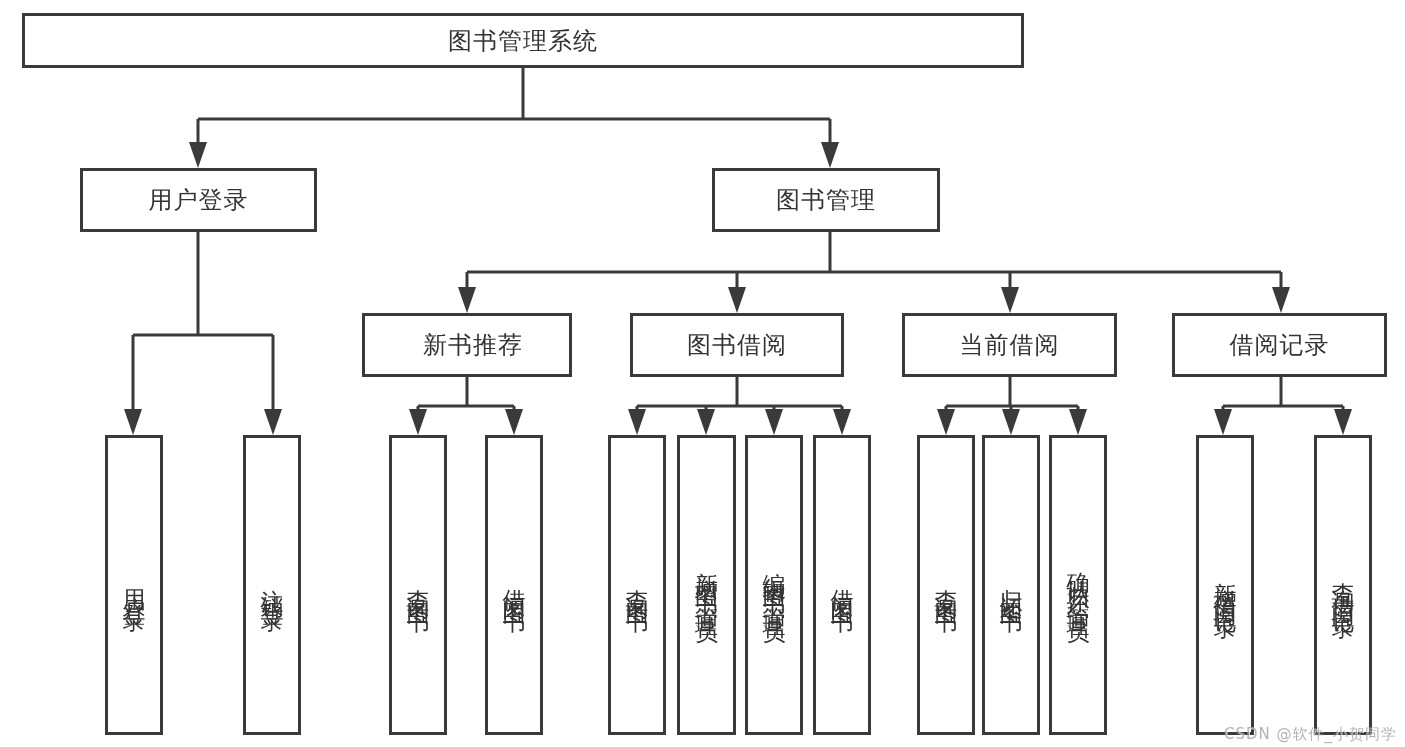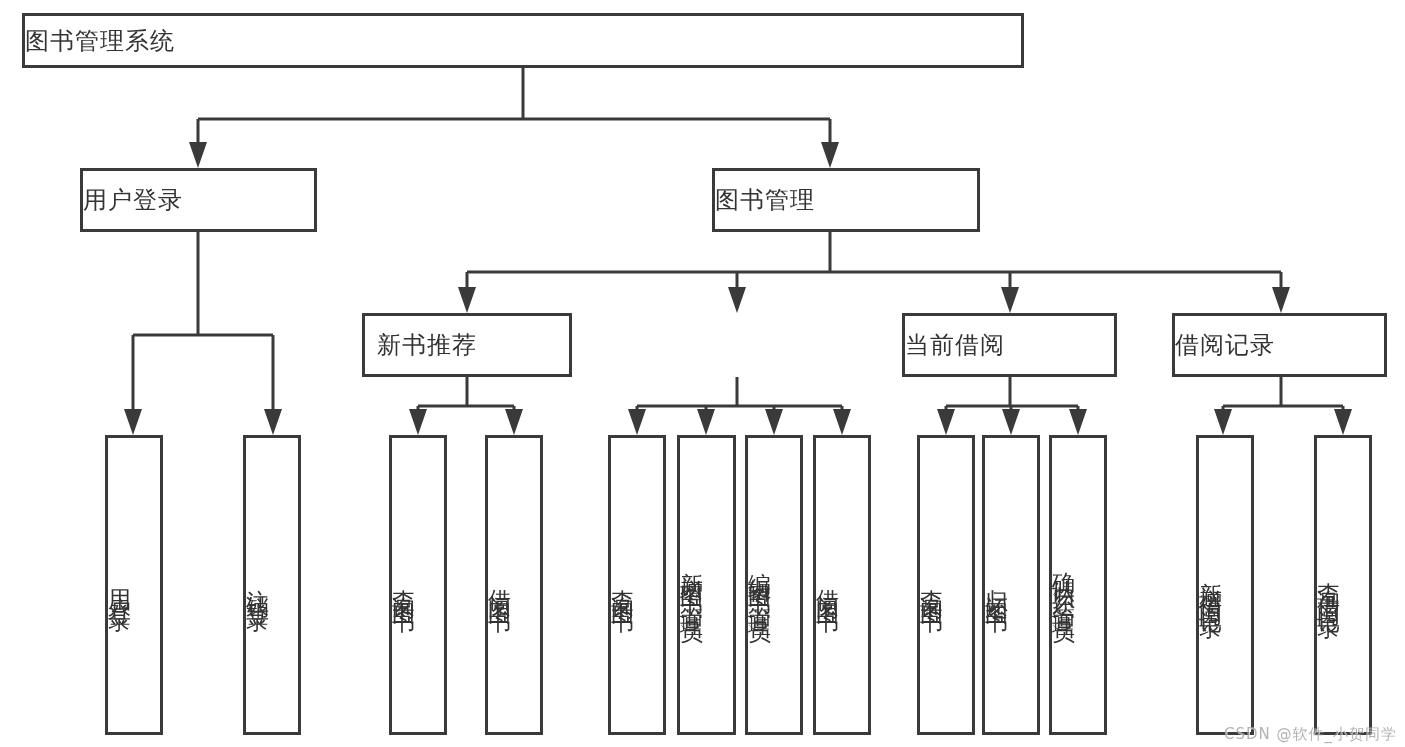--- a/index.html
+++ b/index.html
@@ -22,21 +22,21 @@
     height: 747px;
     z-index: 1;
   }
   .box {
     position: absolute;
     box-sizing: border-box;
     background: #ffffff;
     border: 3px solid #3a3a3a;
     display: flex;
     align-items: center;
-    justify-content: flex-start;
+    justify-content: center;
     color: #333333;
     font-size: 24px;
     letter-spacing: 1px;
     z-index: 2;
     text-align: center;
   }
   .leaf {
     width: 58px;
     top: 435px;
     height: 300px;
@@ -45,21 +45,21 @@
     writing-mode: vertical-rl;
     text-orientation: mixed;
     font-size: 23px;
     letter-spacing: 7px;
     line-height: 1.0;
     color: #333333;
   }
   
   #root-box       { left: 22px;   top: 13px;  width: 1002px; height: 55px; }
   #n-login        { left: 80px;   top: 168px; width: 237px;  height: 64px; }
-  #n-mgmt         { left: 712px;  top: 168px; width: 268px;  height: 64px; }
+  #n-mgmt         { left: 712px;  top: 168px; width: 228px;  height: 64px; }
   #n-recommend    { left: 362px;  top: 313px; width: 210px;  height: 64px; padding-left: 12px; }
   #n-borrowing    { left: 630px;  top: 313px; width: 214px;  height: 64px; }
   #n-current      { left: 902px;  top: 313px; width: 215px;  height: 64px; }
   #n-records      { left: 1172px; top: 313px; width: 215px;  height: 64px; }
   #l-user-login     { left: 105px; }
   #l-logout         { left: 243px; }
   #l-query-rec      { left: 389px; }
   #l-borrow-rec     { left: 485px; }
   #l-query-bor      { left: 608px; }
   #l-add-book       { left: 677px; width: 59px; }
@@ -134,20 +134,23 @@
   <div class="box" id="n-login">
     <span>用户登录</span>
   </div>
   <div class="box" id="n-mgmt">
     <span>图书管理</span>
   </div>
 
   <div class="box" id="n-recommend">
     <span>新书推荐</span>
   </div>
+  <div class="box" id="n-borrowing">
+    <span>图书借阅</span>
+  </div>
   <div class="box" id="n-current">
     <span>当前借阅</span>
   </div>
   <div class="box" id="n-records">
     <span>借阅记录</span>
   </div>
 
   <div class="box leaf" id="l-user-login">
     <span class="vtext">用户登录</span>
   </div>

